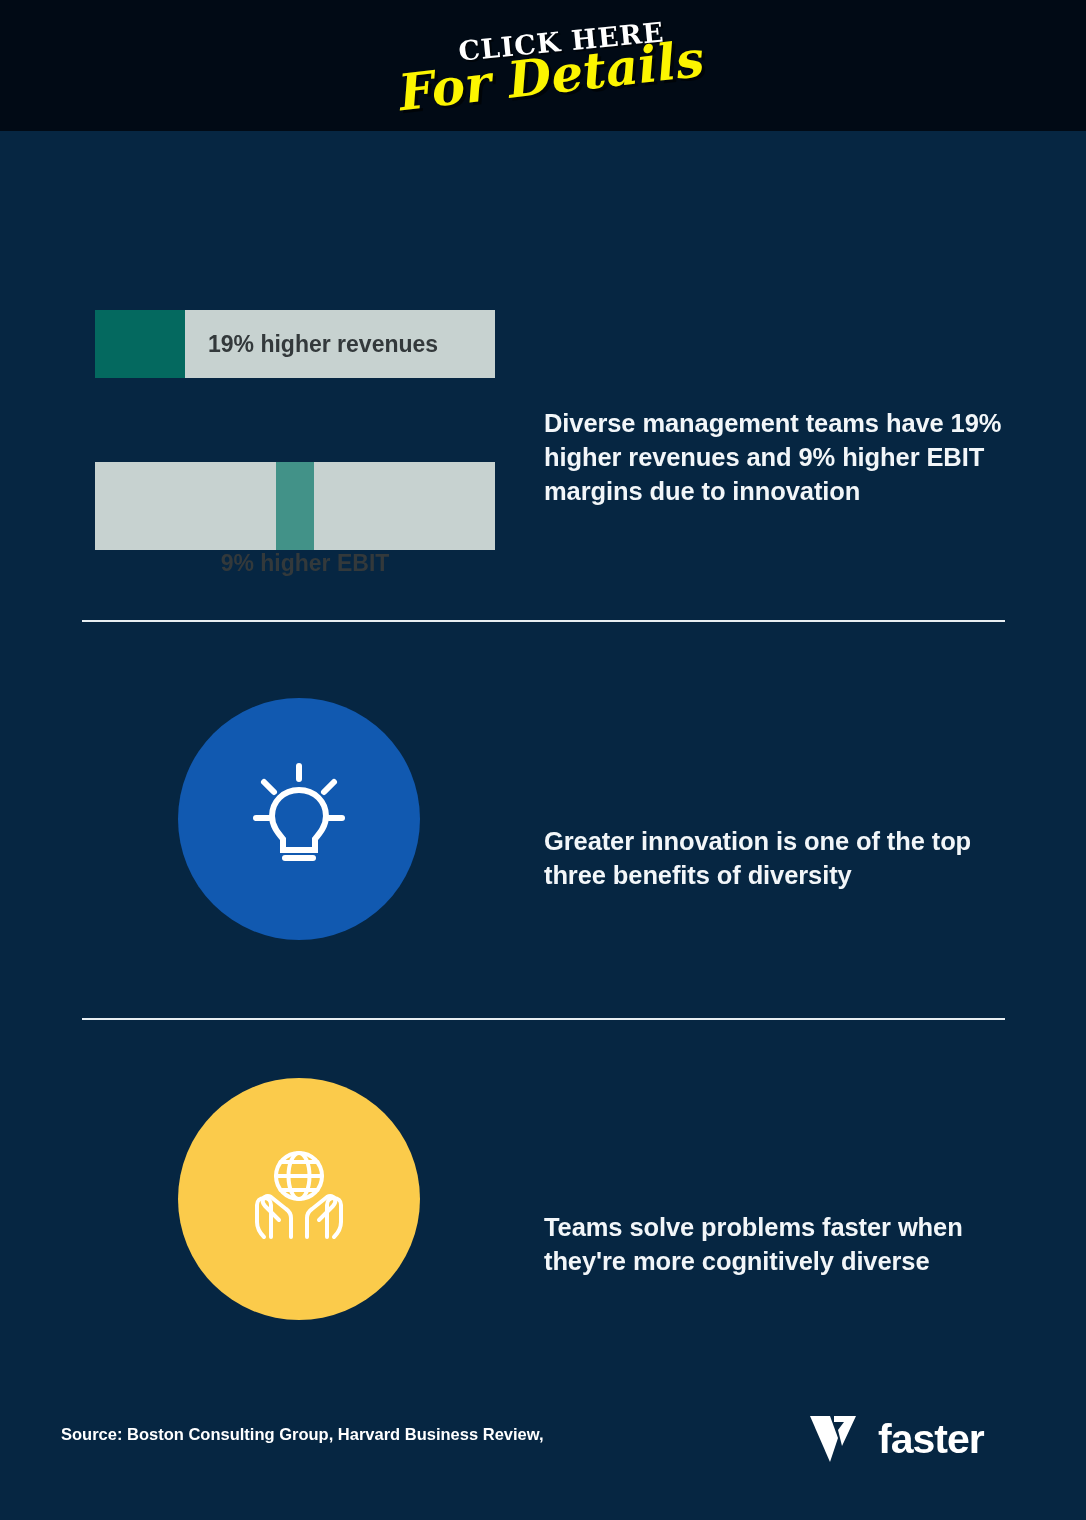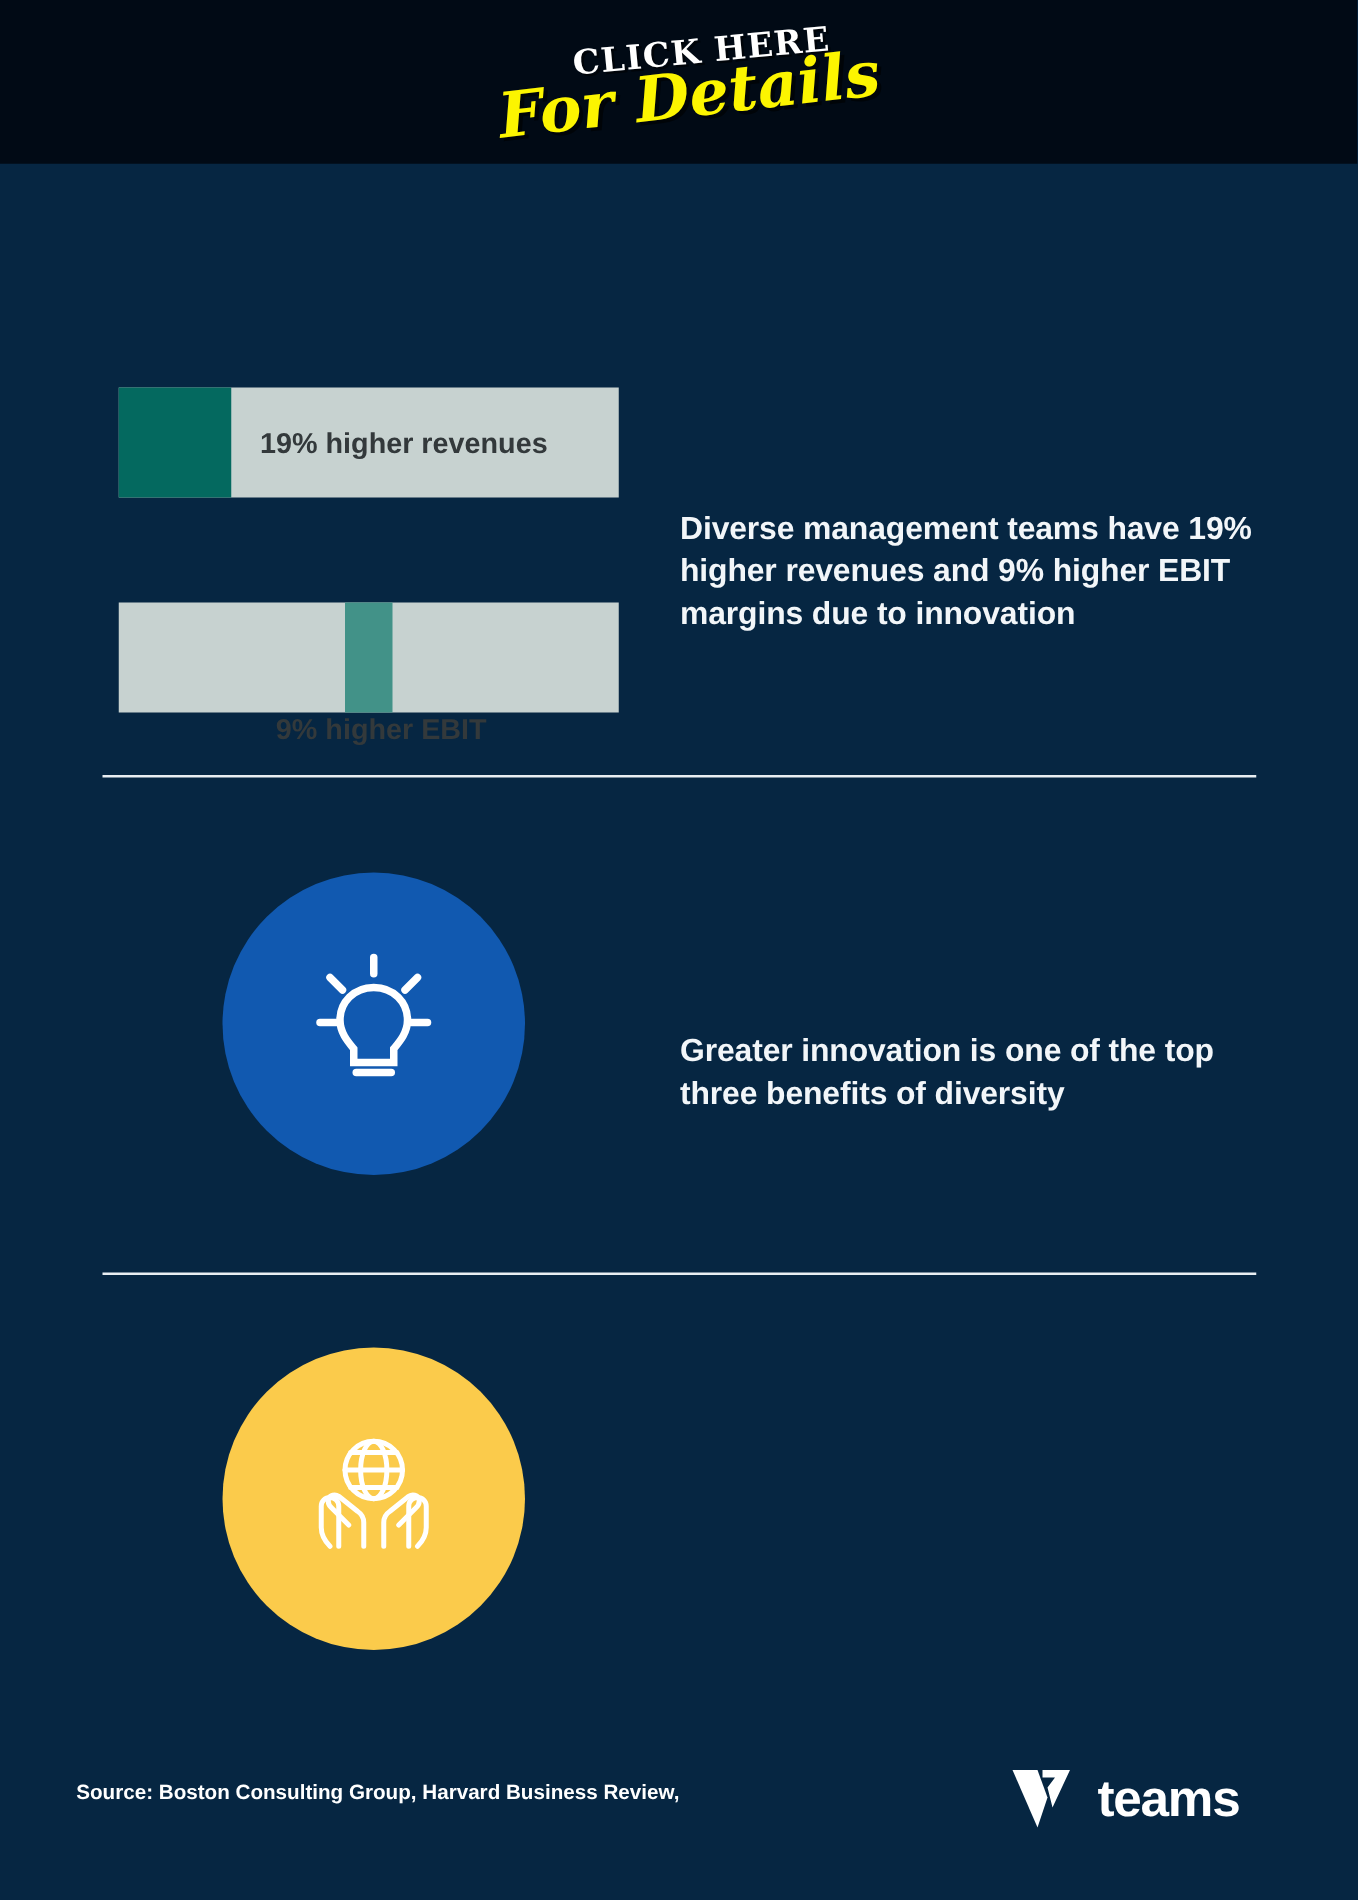--- a/index.html
+++ b/index.html
@@ -83,21 +83,21 @@
   .bars {
     position: absolute;
     left: 95px;
     top: 310px;
     width: 400px;
   }
   .bar-row {
     position: relative;
     display: flex;
     align-items: center;
-    height: 88px;
+    height: 68px;
     background: #C7D2D0;
   }
   .bar-row.second { margin-top: 84px; height: 88px; flex-direction: column; }
   .bar-fill {
     height: 100%;
     flex: 0 0 auto;
   }
   .bar-fill.revenues { width: 90px; background: #04695F; }
   .bar-fill.ebit { width: 38px; background: #429288; }
   .bar-label {
@@ -243,26 +243,27 @@
         <line x1="46.5" y1="28" x2="83.5" y2="28"></line>
         <line x1="46.5" y1="56" x2="83.5" y2="56"></line>
         <path d="M57 103 L57 84 C57 80 55 77 52 75 L37 63 C34 61 30 62 29 65 C28 68 29 70 31 72 L45 86"></path>
         <path d="M37 103 L37 71 C37 67 34 64 30 64 C26 64 23 67 23 71 L23 88 C23 94 26 99 30 103"></path>
         <path d="M73 103 L73 84 C73 80 75 77 78 75 L93 63 C96 61 100 62 101 65 C102 68 101 70 99 72 L85 86"></path>
         <path d="M93 103 L93 71 C93 67 96 64 100 64 C104 64 107 67 107 71 L107 88 C107 94 104 99 100 103"></path>
       </g>
     </svg>
   </div>
 
+  <div class="stmt stmt-3">Teams solve problems faster when they're more cognitively diverse</div>
 
   <div class="source">
     <div>Source: Boston Consulting Group, Harvard Business Review,</div>
   </div>
 
   <div class="logo">
     <svg class="logo-mark" width="56" height="54" viewBox="0 0 56 54">
       <path d="M2 4 L22 4 L30 26 L22 50 L2 4 Z" fill="#FFFFFF"></path>
       <path d="M26 4 L48 4 L34 34 L30 18 L36 10 L26 10 Z" fill="#FFFFFF"></path>
     </svg>
-    <div class="logo-word">teams</div>
+    <div class="logo-word">faster</div>
   </div>
 
 </div>
 
 </body></html>

